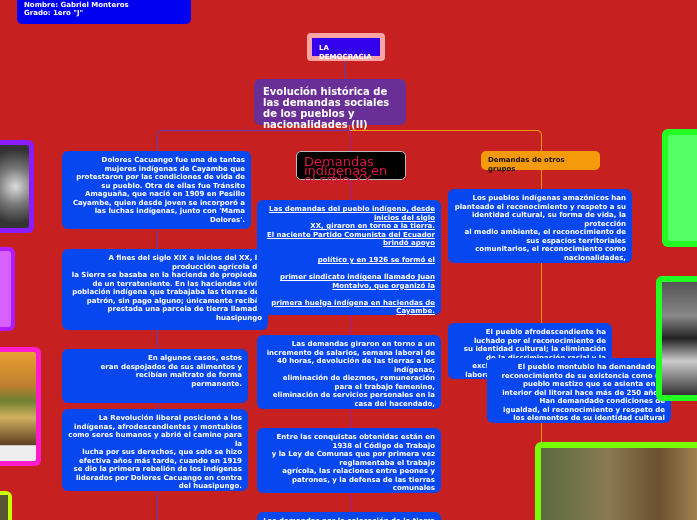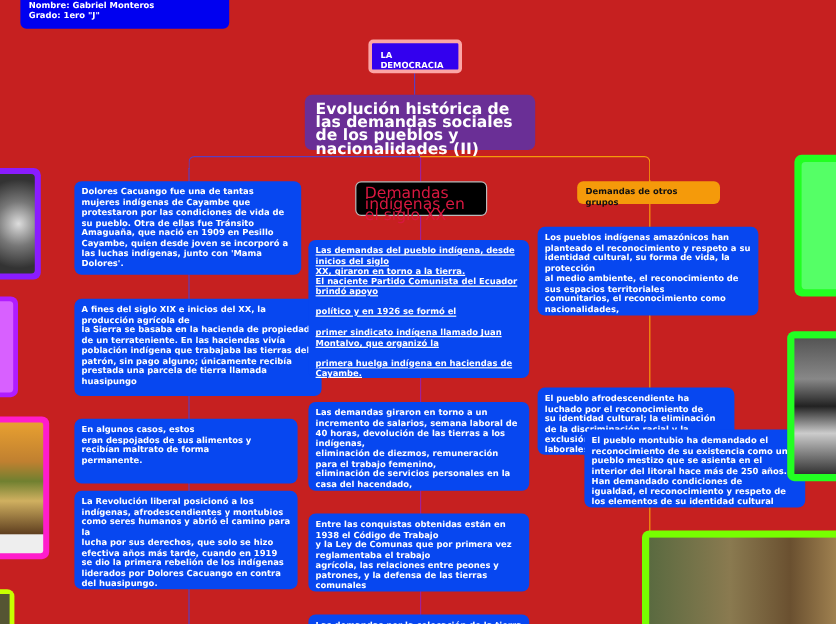--- a/index.html
+++ b/index.html
@@ -5,21 +5,21 @@
   html, body { margin:0; padding:0; }
   body {
     width:697px; height:520px; overflow:hidden; position:relative;
     background:#c62020;
     font-family:"DejaVu Sans", sans-serif;
   }
   .abs { position:absolute; box-sizing:border-box; }
   .blue-node {
     background:#0747f0; color:#fff; border-radius:6px;
     font-size:7px; font-weight:bold; line-height:8.5px;
-    padding:5px 6px; white-space:pre-line;
+    padding:5px 6px; white-space:pre-line;text-align:right;
   }
   .conn { position:absolute; }
   .img-frame { position:absolute; border-radius:6px; box-sizing:border-box; overflow:hidden; }
 </style>
 </head>
 <body>
 
 <div class="conn" style="left:345px;top:61px;width:1px;height:18px;background:#5a3fc0;"></div>
 <div class="conn" style="left:349px;top:125px;width:1px;height:6px;background:#a07a9a;"></div>
 <div class="conn" style="left:157px;top:130px;width:193px;height:10px;border-top:1px solid #5a3fc0;border-left:1px solid #5a3fc0;border-top-left-radius:5px;"></div>
@@ -27,24 +27,24 @@
 <div class="conn" style="left:350px;top:130px;width:1px;height:390px;background:#a0209a;"></div>
 <div class="conn" style="left:350px;top:130px;width:191px;height:20px;border-top:1px solid #f59a0a;border-right:1px solid #f59a0a;border-top-right-radius:5px;"></div>
 <div class="conn" style="left:541px;top:150px;width:1px;height:370px;background:#f59a0a;"></div>
 
 <div class="abs" style="left:17px;top:-8px;width:174px;height:32px;background:#0000f0;border-radius:5px;color:#fff;font-size:7px;font-weight:bold;line-height:8.5px;padding:0 7px;">
   <div>UNIDAD EDUCATIVA "NATALIA JARRIN"</div>
   <div>Nombre: Gabriel Monteros</div>
   <div>Grado: 1ero   "J"</div>
 </div>
 
-<div class="abs" style="left:307px;top:33px;width:78px;height:28px;background:#3300ee;border:3px solid #fca5a5;border-radius:4px;color:#fff;font-size:7px;font-weight:bold;line-height:9px;padding:6px 7px;white-space:pre-line;">LA
+<div class="abs" style="left:307px;top:33px;width:78px;height:28px;background:#3300ee;border:5px solid #fca5a5;border-radius:4px;color:#fff;font-size:7px;font-weight:bold;line-height:9px;padding:6px 7px;white-space:pre-line;">LA
 DEMOCRACIA</div>
 
-<div class="abs" style="left:254px;top:79px;width:192px;height:46px;background:#6a2f96;border-radius:6px;color:#fff;font-size:13px;font-weight:bold;line-height:11px;padding:7px 9px;">Evolución histórica de las demandas sociales de los pueblos y nacionalidades (II)</div>
+<div class="abs" style="left:254px;top:79px;width:152px;height:46px;background:#6a2f96;border-radius:6px;color:#fff;font-size:10px;font-weight:bold;line-height:11px;padding:7px 9px;">Evolución histórica de las demandas sociales de los pueblos y nacionalidades (II)</div>
 
 <div class="abs" style="left:296px;top:151px;width:110px;height:29px;background:#000;border:1px solid #bbb;border-radius:5px;color:#d81840;font-size:13px;line-height:9px;padding:5px 7px;">Demandas indígenas en el siglo XX</div>
 
 <div class="abs" style="left:481px;top:151px;width:119px;height:19px;background:#f59a0a;border-radius:5px;color:#111;font-size:7px;font-weight:bold;line-height:9px;padding:5px 7px;">Demandas de otros grupos</div>
 
 <div class="abs blue-node" style="left:62px;top:151px;width:189px;height:78px;">Dolores Cacuango fue una de tantas mujeres indígenas de Cayambe que protestaron por las condiciones de vida de su pueblo. Otra de ellas fue Tránsito Amaguaña, que nació en 1909 en Pesillo Cayambe, quien desde joven se incorporó a las luchas indígenas, junto con 'Mama Dolores'.</div>
 <div class="abs blue-node" style="left:62px;top:249px;width:206px;height:81px;">A fines del siglo XIX e inicios del XX, la producción agrícola de
 la Sierra se basaba en la hacienda de propiedad de un terrateniente. En las haciendas vivía población indígena que trabajaba las tierras del patrón, sin pago alguno; únicamente recibía
 prestada una parcela de tierra llamada huasipungo</div>
 <div class="abs blue-node" style="left:62px;top:349px;width:186px;height:54px;">En algunos casos, estos

